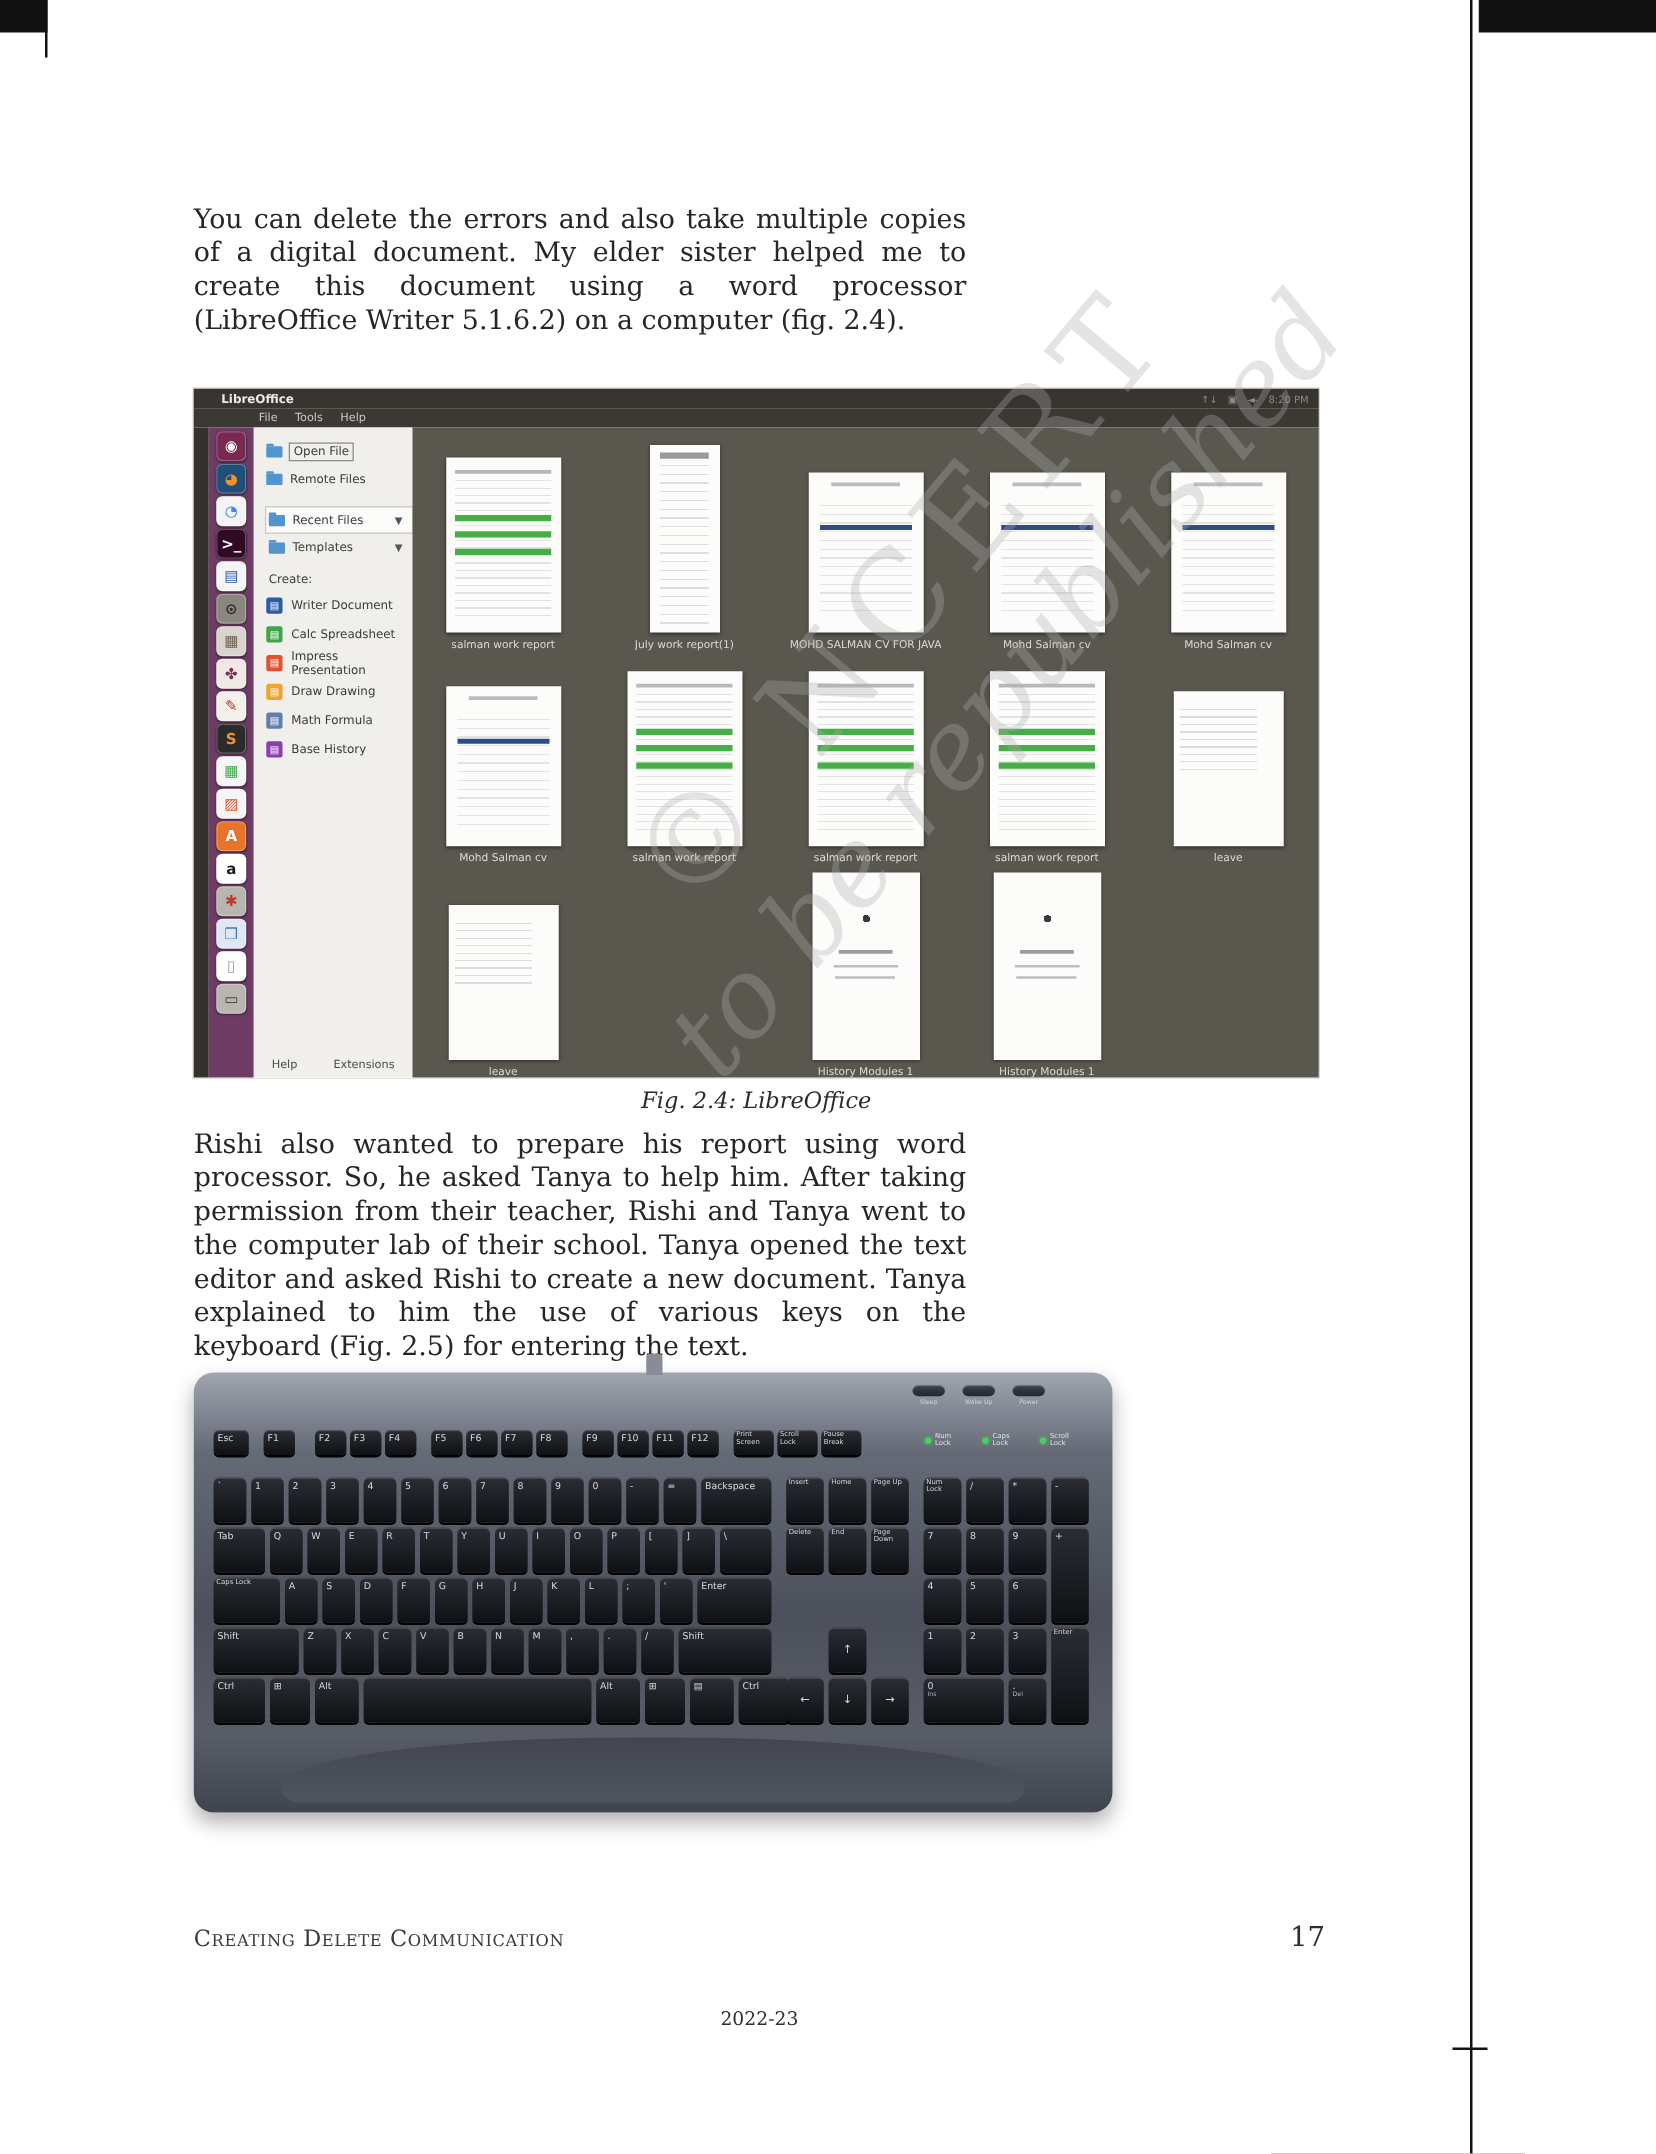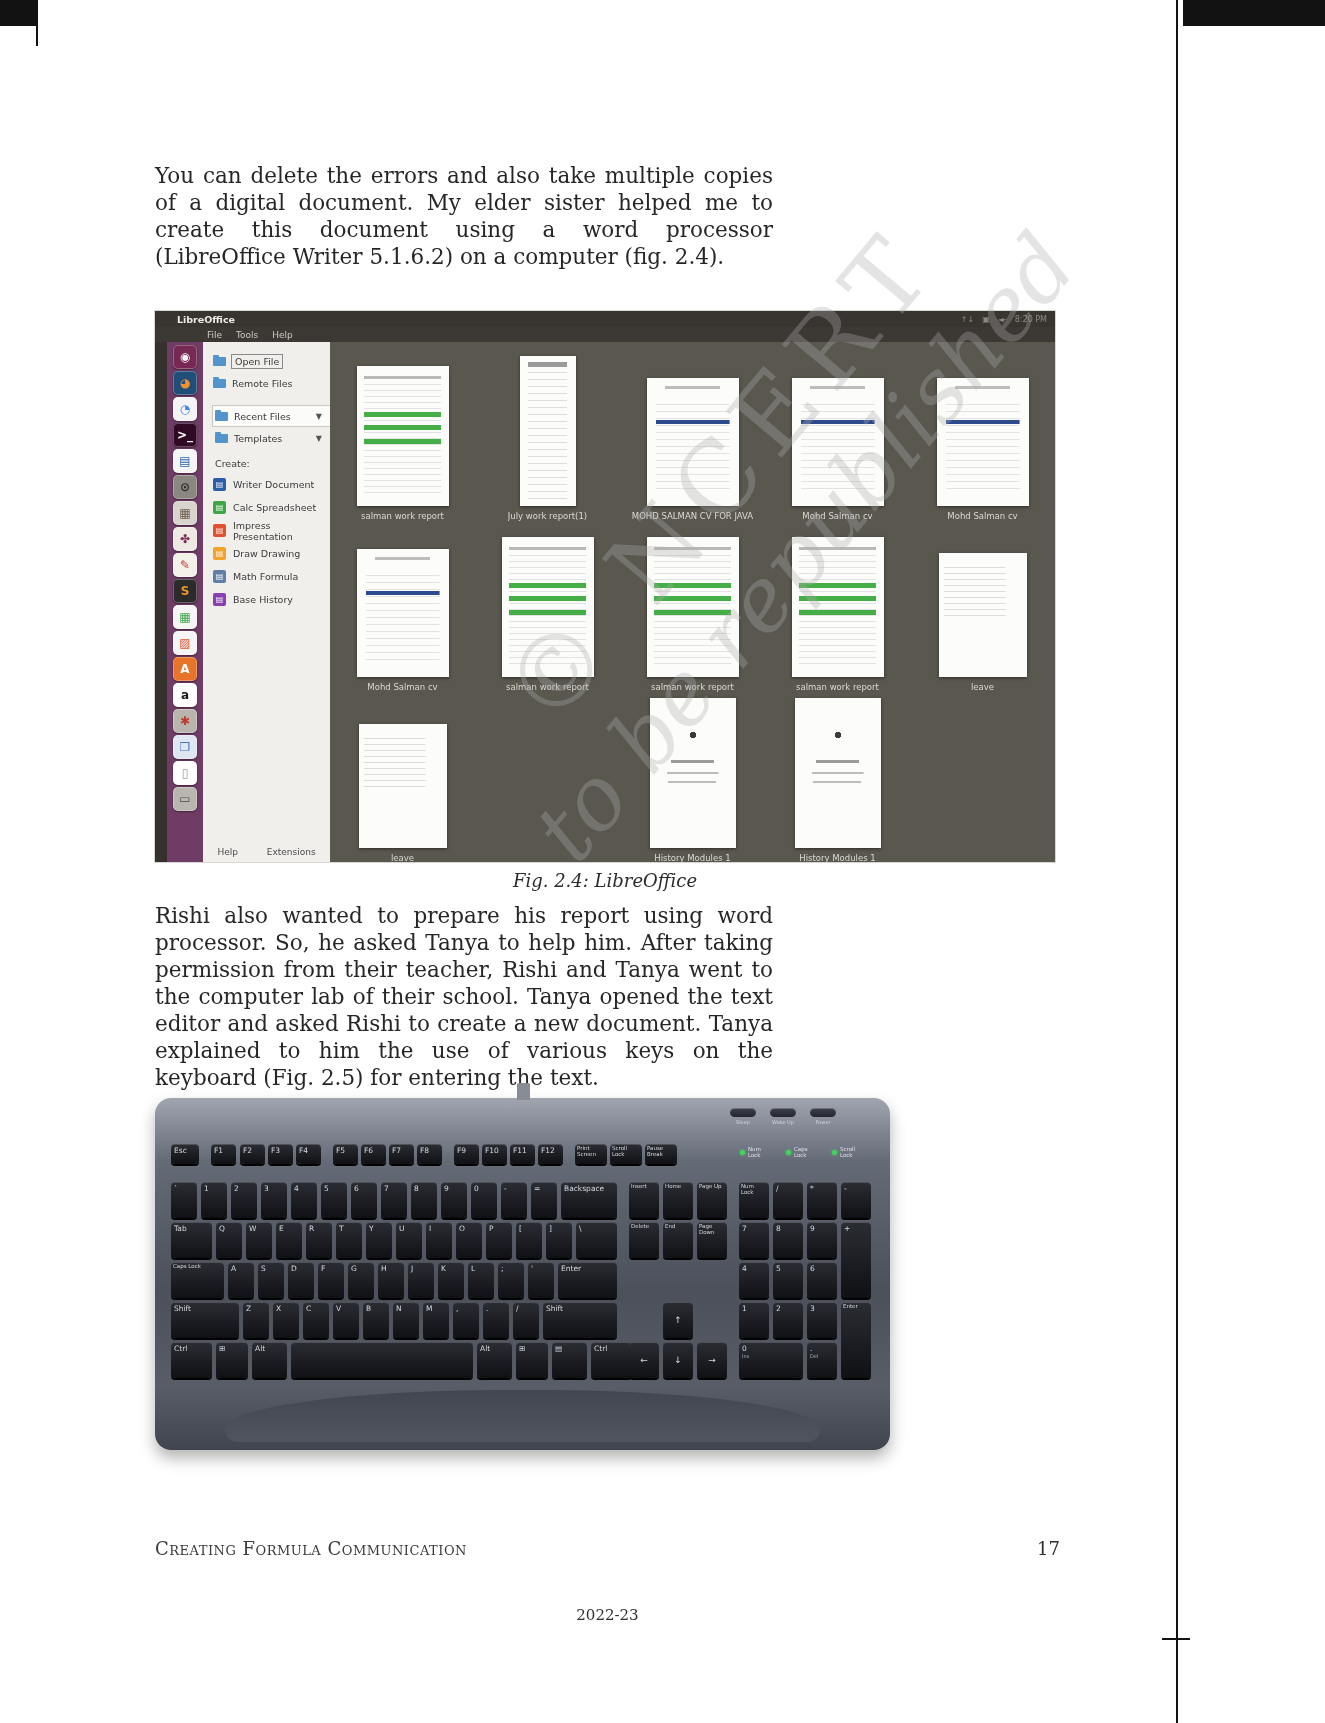--- a/index.html
+++ b/index.html
@@ -119,21 +119,21 @@
         box-shadow:inset 0 1px 0 rgba(255,255,255,.25);}
   .topbtn span{font-size:5px;color:#d2d5da;}
   .locks{position:absolute;left:585px;top:48px;display:flex;gap:12px;}
   .lock{display:flex;align-items:center;gap:3px;}
   .led{width:5px;height:5px;border-radius:50%;background:#46d35c;box-shadow:0 0 3px #46d35c;}
   .lock span{font-size:5.5px;color:#e0e3e8;width:26px;line-height:1.1;}
   
   .footer-line{position:absolute;left:155px;top:1538px;width:905px;display:flex;justify-content:space-between;
                align-items:baseline;}
   .running-head{font-variant:small-caps;font-size:18px;letter-spacing:.5px;color:#3a3a3a;}
-  .pagenum{font-size:18px;color:#2e2e2e;}
+  .pagenum{font-size:22px;color:#2e2e2e;}
   .year{position:absolute;left:155px;top:1606px;width:905px;text-align:center;font-size:15px;color:#2e2e2e;}
   .print-line{position:absolute;left:60px;top:1682px;width:1105px;display:flex;justify-content:space-between;
               font-family:"DejaVu Sans",sans-serif;font-size:10.5px;color:#c3c0bd;}
 </style>
 </head>
 <body>
 
 <div class="page">
 
   <div class="crop" style="left:0;top:0;width:38px;height:26px;"></div>
@@ -330,21 +330,21 @@
         </div>
         <div class="lock">
           <div class="led"></div>
           <span>Scroll Lock</span>
         </div>
       </div>
     <div class="fnrow">
         <div class="key" style="width: 28px; height: 20px;">Esc</div>
         <div class="fngap"></div>
         <div class="key" style="width: 25px; height: 20px;">F1</div>
-        <div class="key" style="width: 25px; height: 20px; margin-left: 4px;">F2</div>
+        <div class="key" style="width: 25px; height: 20px; margin-left: 16px;">F2</div>
         <div class="key" style="width: 25px; height: 20px; margin-left: 3px;">F3</div>
         <div class="key" style="width: 25px; height: 20px; margin-left: 3px;">F4</div>
         <div class="fngap"></div>
         <div class="key" style="width: 25px; height: 20px;">F5</div>
         <div class="key" style="width: 25px; height: 20px; margin-left: 3px;">F6</div>
         <div class="key" style="width: 25px; height: 20px; margin-left: 3px;">F7</div>
         <div class="key" style="width: 25px; height: 20px; margin-left: 3px;">F8</div>
         <div class="fngap"></div>
         <div class="key" style="width: 25px; height: 20px;">F9</div>
         <div class="key" style="width: 25px; height: 20px; margin-left: 3px;">F10</div>
@@ -464,21 +464,21 @@
         <div class="key" style="width: auto; grid-area: n2;">2</div>
         <div class="key" style="width: auto; grid-area: n3;">3</div>
         <div class="key sm" style="width: auto; grid-area: en;">Enter</div>
         <div class="key" style="width: auto; grid-area: n0;">0<span class="sub">Ins</span></div>
         <div class="key" style="width: auto; grid-area: nd;">.<span class="sub">Del</span></div>
       </div>
     <div class="palm"></div>
   </div>
 
   <div class="footer-line">
-    <span class="running-head">Creating Formula Communication</span>
+    <span class="running-head">Creating Delete Communication</span>
     <span class="pagenum">17</span>
   </div>
   <div class="year">2022-23</div>
 
   <div class="wm">
     <div class="l1">© NCERT</div>
     <div class="l2">to be republished</div>
   </div>
 </div>
 

